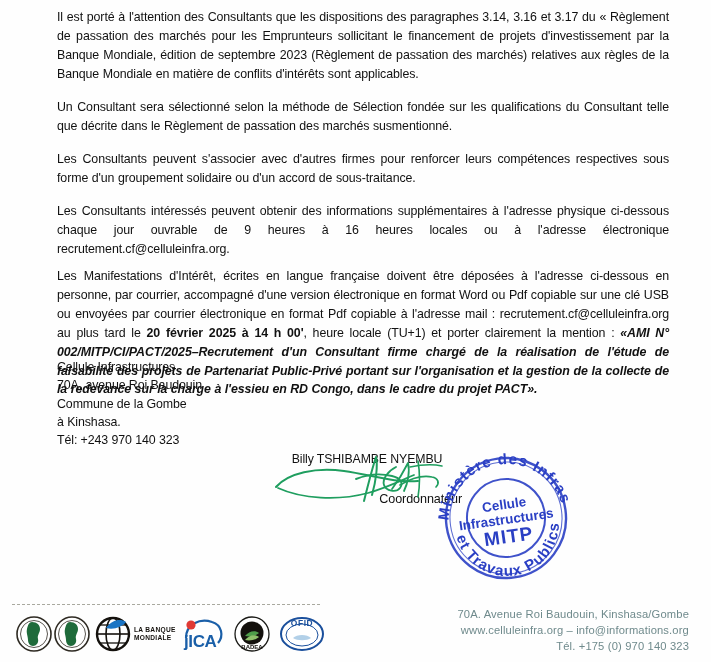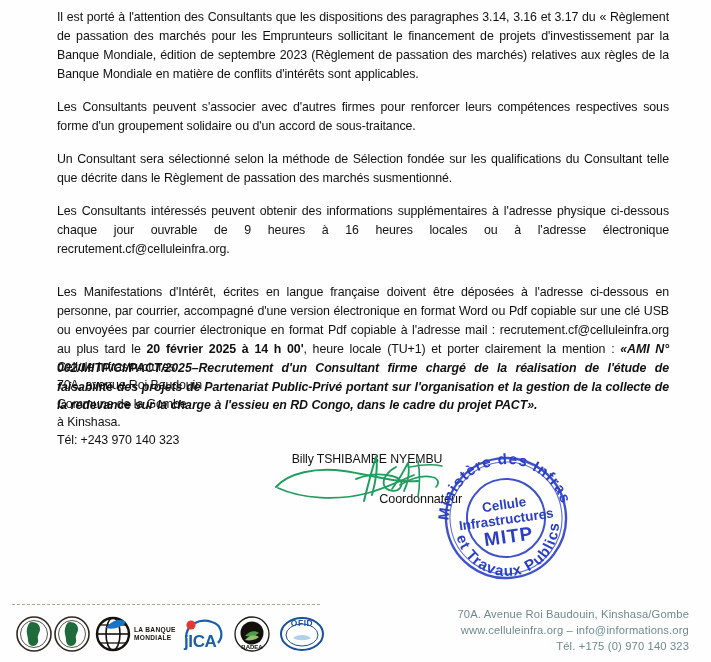--- a/index.html
+++ b/index.html
@@ -28,21 +28,21 @@
   }
   p.para {
     margin: 0 0 14px 0;
     font-size: 12.4px;
     line-height: 1.53;
     text-align: justify;
     letter-spacing: -0.1px;
     word-spacing: 0.2px;
   }
   p.para.tight {
-    margin-bottom: 24px;
+    margin-bottom: 8px;
   }
   .b { font-weight: bold; }
   .bi { font-weight: bold; font-style: italic; margin-top: 40px; }
 
   
   .addr {
     position: absolute;
     left: 57px;
     top: 358px;
     font-size: 12.4px;
@@ -121,25 +121,25 @@
 <body>
 
 <div class="page">
 
   <div class="body-text">
     <p class="para">
       <span>Il est porté à l'attention des Consultants que les dispositions des paragraphes 3.14, 3.16 et 3.17 du « Règlement de passation des marchés pour les Emprunteurs sollicitant le financement de projets d'investissement par la Banque Mondiale, édition de septembre 2023 (Règlement de passation des marchés) relatives aux règles de la Banque Mondiale en matière de conflits d'intérêts sont applicables.</span>
     </p>
 
     <p class="para">
+      <span>Un Consultant sera sélectionné selon la méthode de Sélection fondée sur les qualifications du Consultant telle que décrite dans le Règlement de passation des marchés susmentionné.</span>
+    </p>
+
+    <p class="para">
       <span>Les Consultants peuvent s'associer avec d'autres firmes pour renforcer leurs compétences respectives sous forme d'un groupement solidaire ou d'un accord de sous-traitance.</span>
-    </p>
-
-    <p class="para">
-      <span>Un Consultant sera sélectionné selon la méthode de Sélection fondée sur les qualifications du Consultant telle que décrite dans le Règlement de passation des marchés susmentionné.</span>
     </p>
 
     <p class="para tight">
       <span>Les Consultants intéressés peuvent obtenir des informations supplémentaires à l'adresse physique ci-dessous chaque jour ouvrable de 9 heures à 16 heures locales ou à l'adresse électronique recrutement.cf@celluleinfra.org.</span>
     </p>
 
     <p class="para">
       <span>Les Manifestations d'Intérêt, écrites en langue française doivent être déposées à l'adresse ci-dessous en personne, par courrier, accompagné d'une version électronique en format Word ou Pdf copiable sur une clé USB ou envoyées par courrier électronique en format Pdf copiable à l'adresse mail : recrutement.cf@celluleinfra.org au plus tard le </span><span class="b">20 février 2025 à 14 h 00'</span><span>, heure locale (TU+1) et porter clairement la mention : </span><span class="bi">«AMI N° 002/MITP/CI/PACT/2025–Recrutement d'un Consultant firme chargé de la réalisation de l'étude de faisabilité des projets de Partenariat Public-Privé portant sur l'organisation et la gestion de la collecte de la redevance sur la charge à l'essieu en RD Congo, dans le cadre du projet PACT».</span>
     </p>
   </div>

